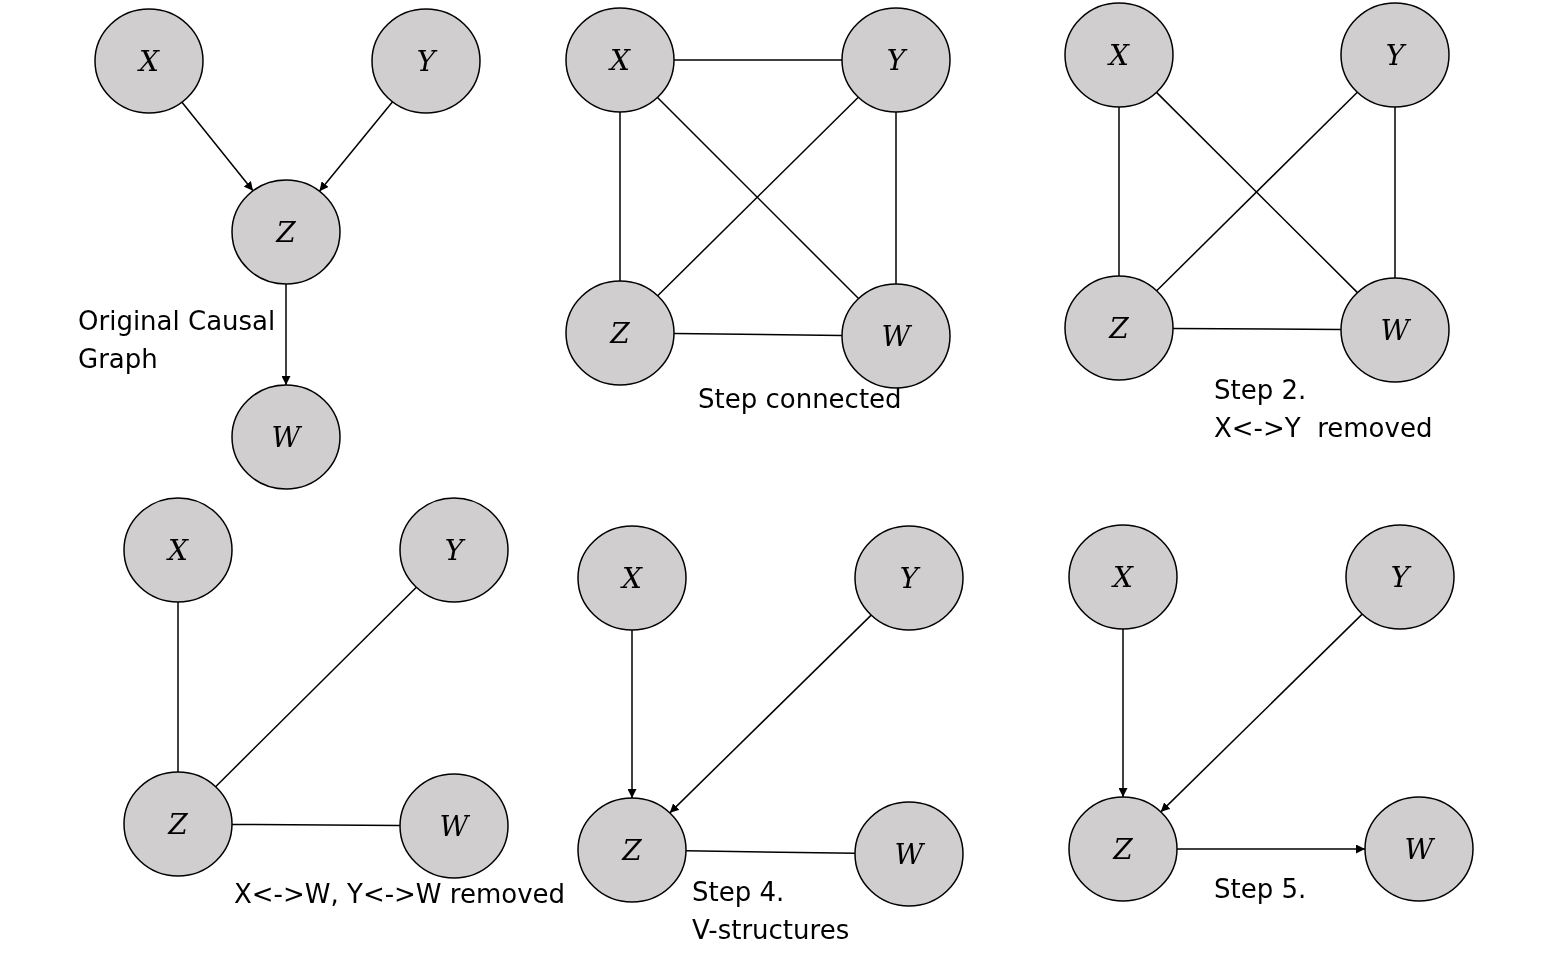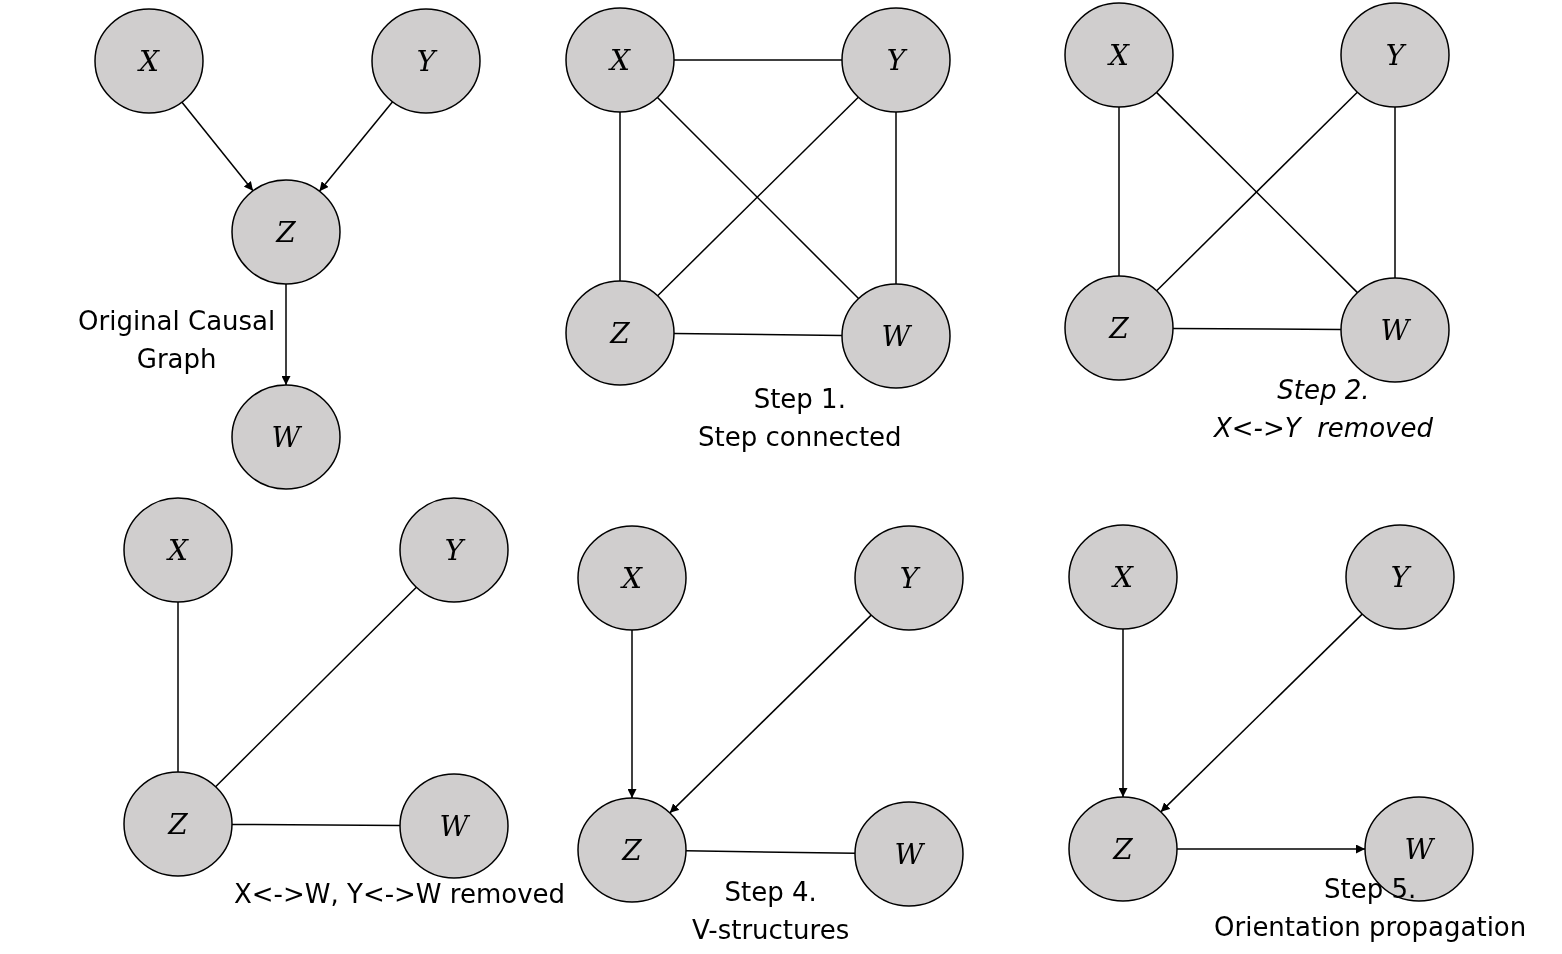--- a/index.html
+++ b/index.html
@@ -1,21 +1,21 @@
 <!DOCTYPE html>
 <html><head>
 <meta charset="utf-8">
 <style>
   html, body { margin:0; padding:0; background:#ffffff; }
   body { width:1562px; height:954px; position:relative; overflow:hidden; }
   svg#canvas { position:absolute; left:0; top:0; }
   .node ellipse { fill:#d0cece; stroke:#000; stroke-width:1.5; }
   .node text { font-family:"DejaVu Serif", serif; font-style:italic; font-size:28px; fill:#000; }
   .edge { stroke:#000; stroke-width:1.5; fill:none; }
-  .caption { position:absolute; font-family:"DejaVu Sans", sans-serif; font-size:26px; line-height:38px; color:#000; white-space:nowrap;text-align:center; }
+  .caption { position:absolute; font-family:"DejaVu Sans", sans-serif; font-size:26px; line-height:38px; color:#000; white-space:nowrap; }
 </style>
 </head>
 <body>
 
 <svg id="canvas" width="1562" height="954" viewBox="0 0 1562 954">
   <defs>
     <marker id="arrow" viewBox="0 0 10 10" refX="10" refY="5" markerWidth="9" markerHeight="9" markerUnits="userSpaceOnUse" orient="auto">
       <path d="M0,0 L10,5 L0,10 z" fill="#000"></path>
     </marker>
   </defs>
@@ -142,30 +142,28 @@
         <text x="1419" y="859" text-anchor="middle">W</text>
       </g>
     </g>
 </svg>
 
 <div class="caption" style="left:78px; top:302px;">
   <div>Original Causal</div>
   <div>Graph</div>
 </div>
 <div class="caption" style="left:698px; top:380px;">
-  <div>Step 1.</div>
   <div>Step connected</div>
 </div>
-<div class="caption" style="left:1214px; top:371px;font-style:italic;">
+<div class="caption" style="left:1214px; top:371px;">
   <div>Step 2.</div>
   <div style="white-space:pre;">X&lt;-&gt;Y  removed</div>
 </div>
 <div class="caption" style="left:234px; top:875px;">
   <div>X&lt;-&gt;W, Y&lt;-&gt;W removed</div>
 </div>
 <div class="caption" style="left:692px; top:873px;">
   <div>Step 4.</div>
   <div>V-structures</div>
 </div>
 <div class="caption" style="left:1214px; top:870px;">
   <div>Step 5.</div>
-  <div>Orientation propagation</div>
 </div>
 
 </body></html>

